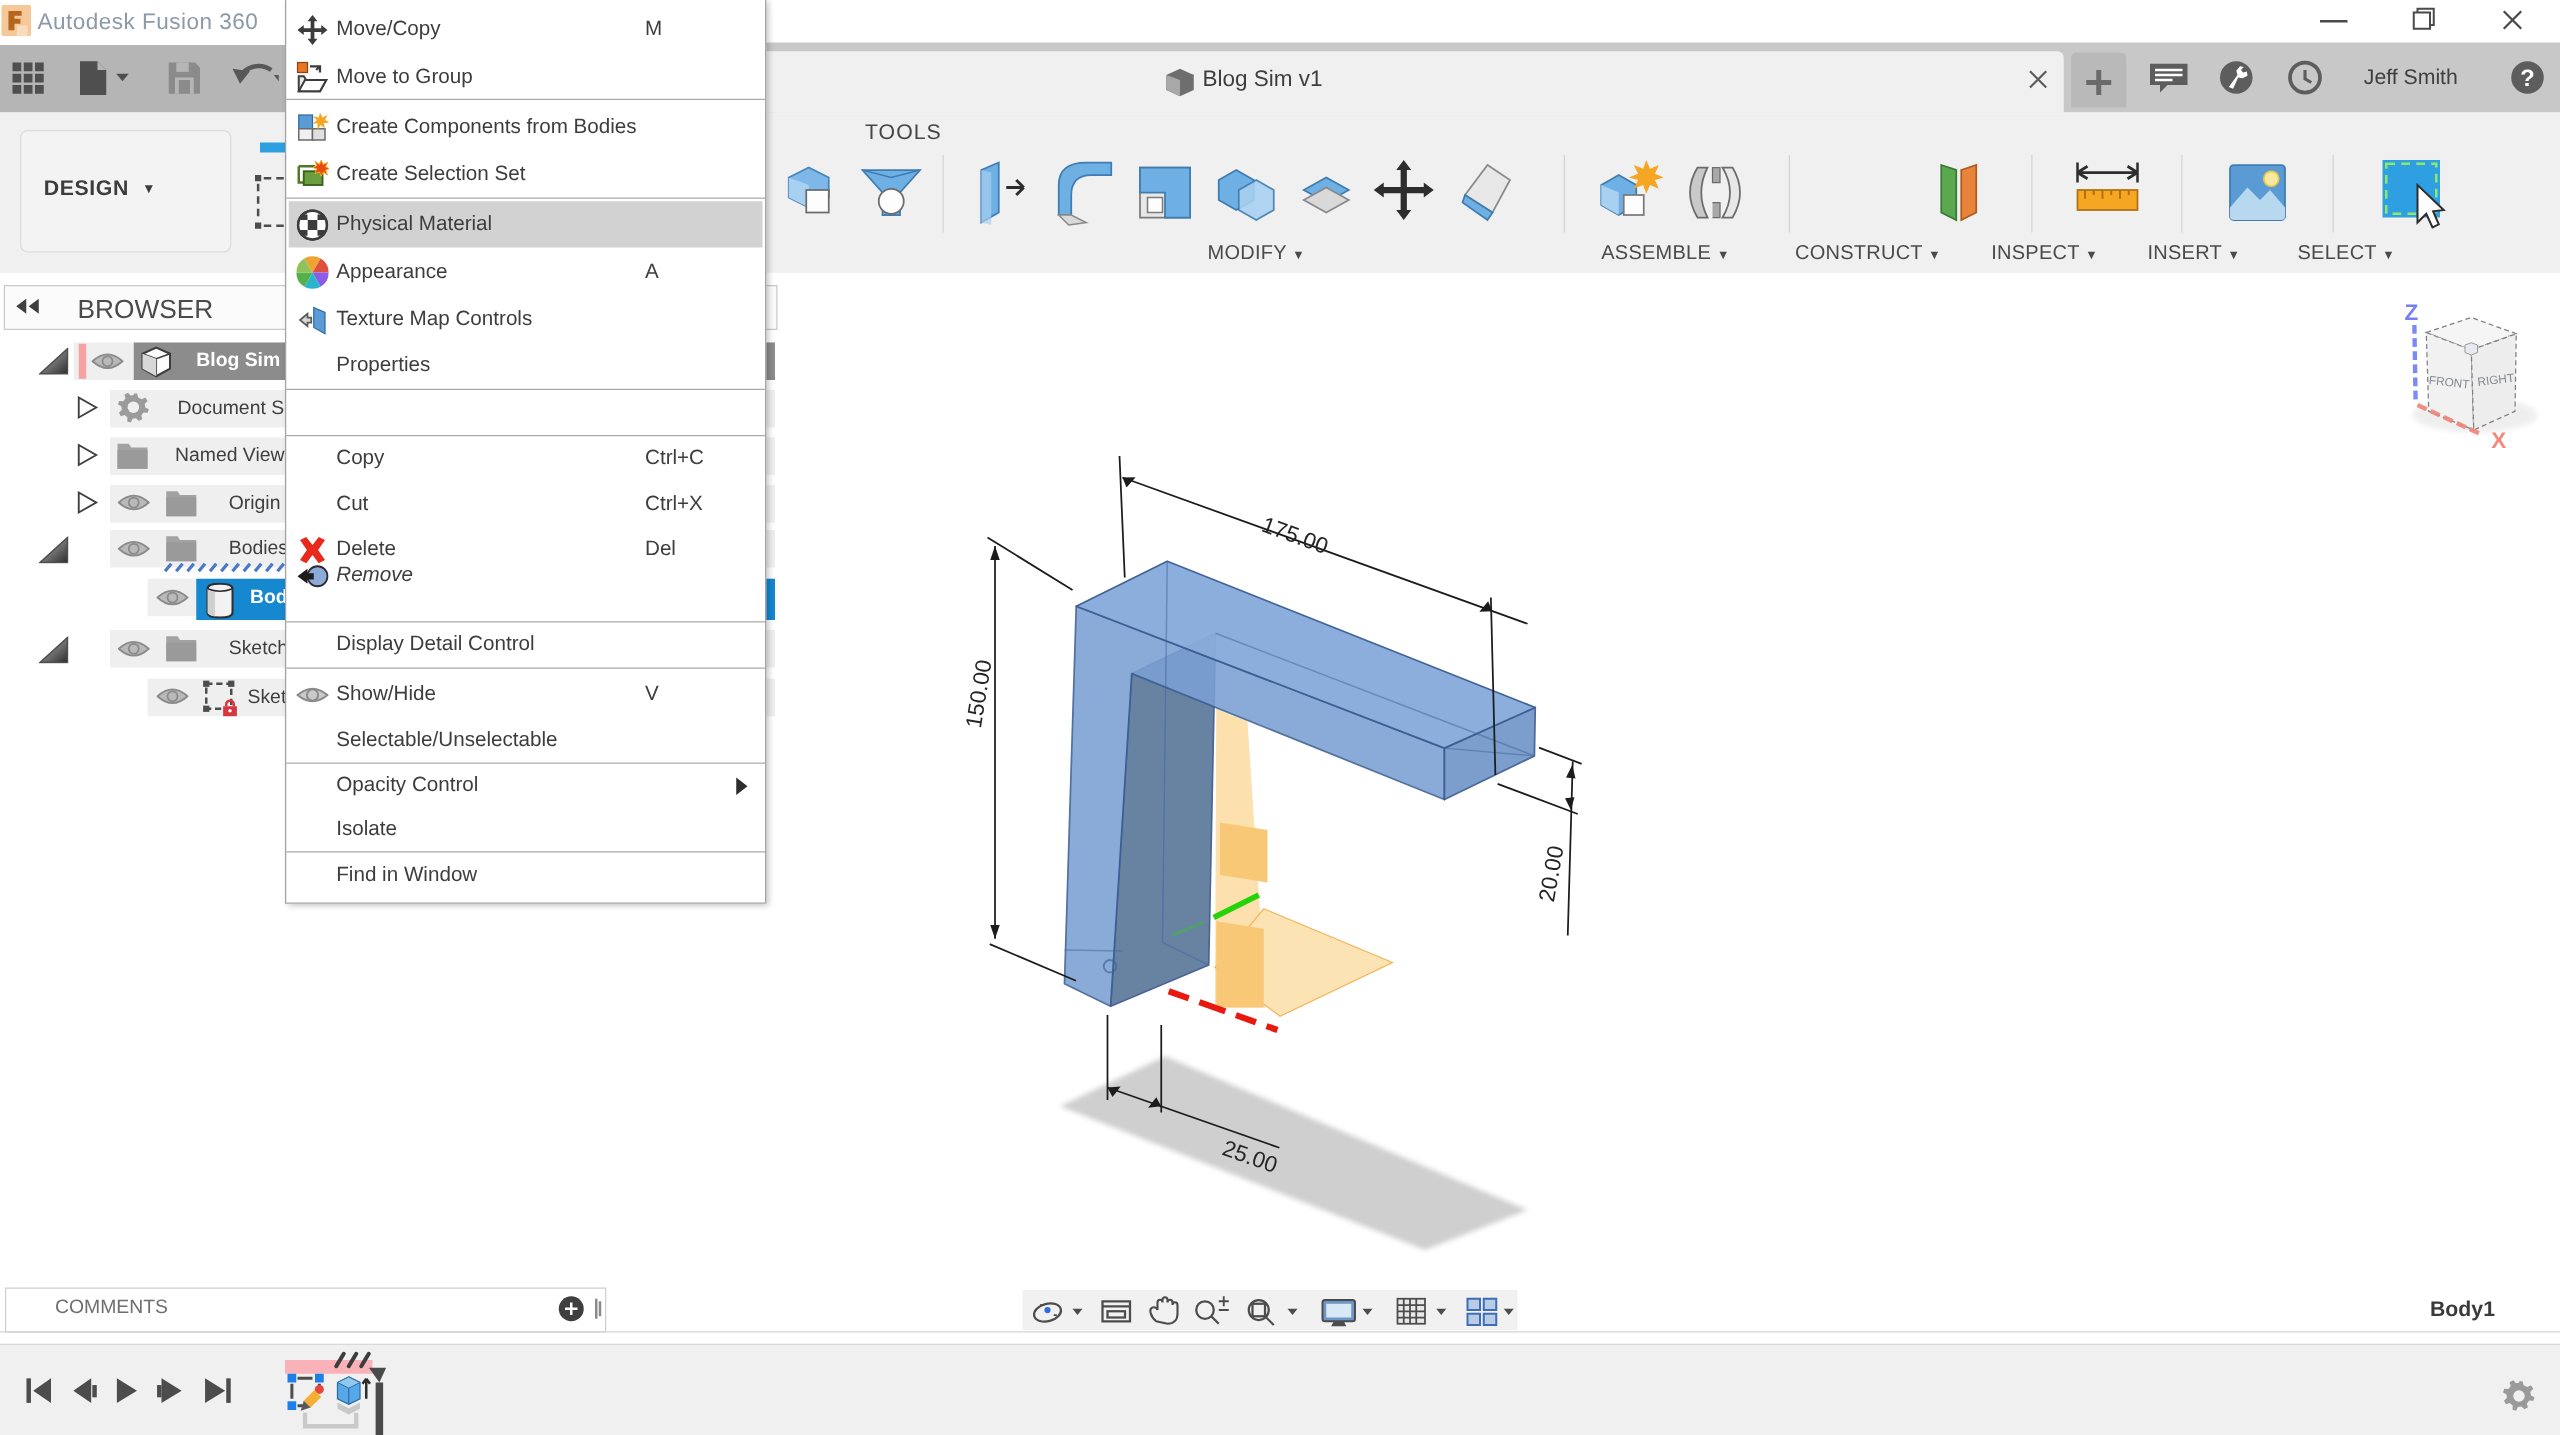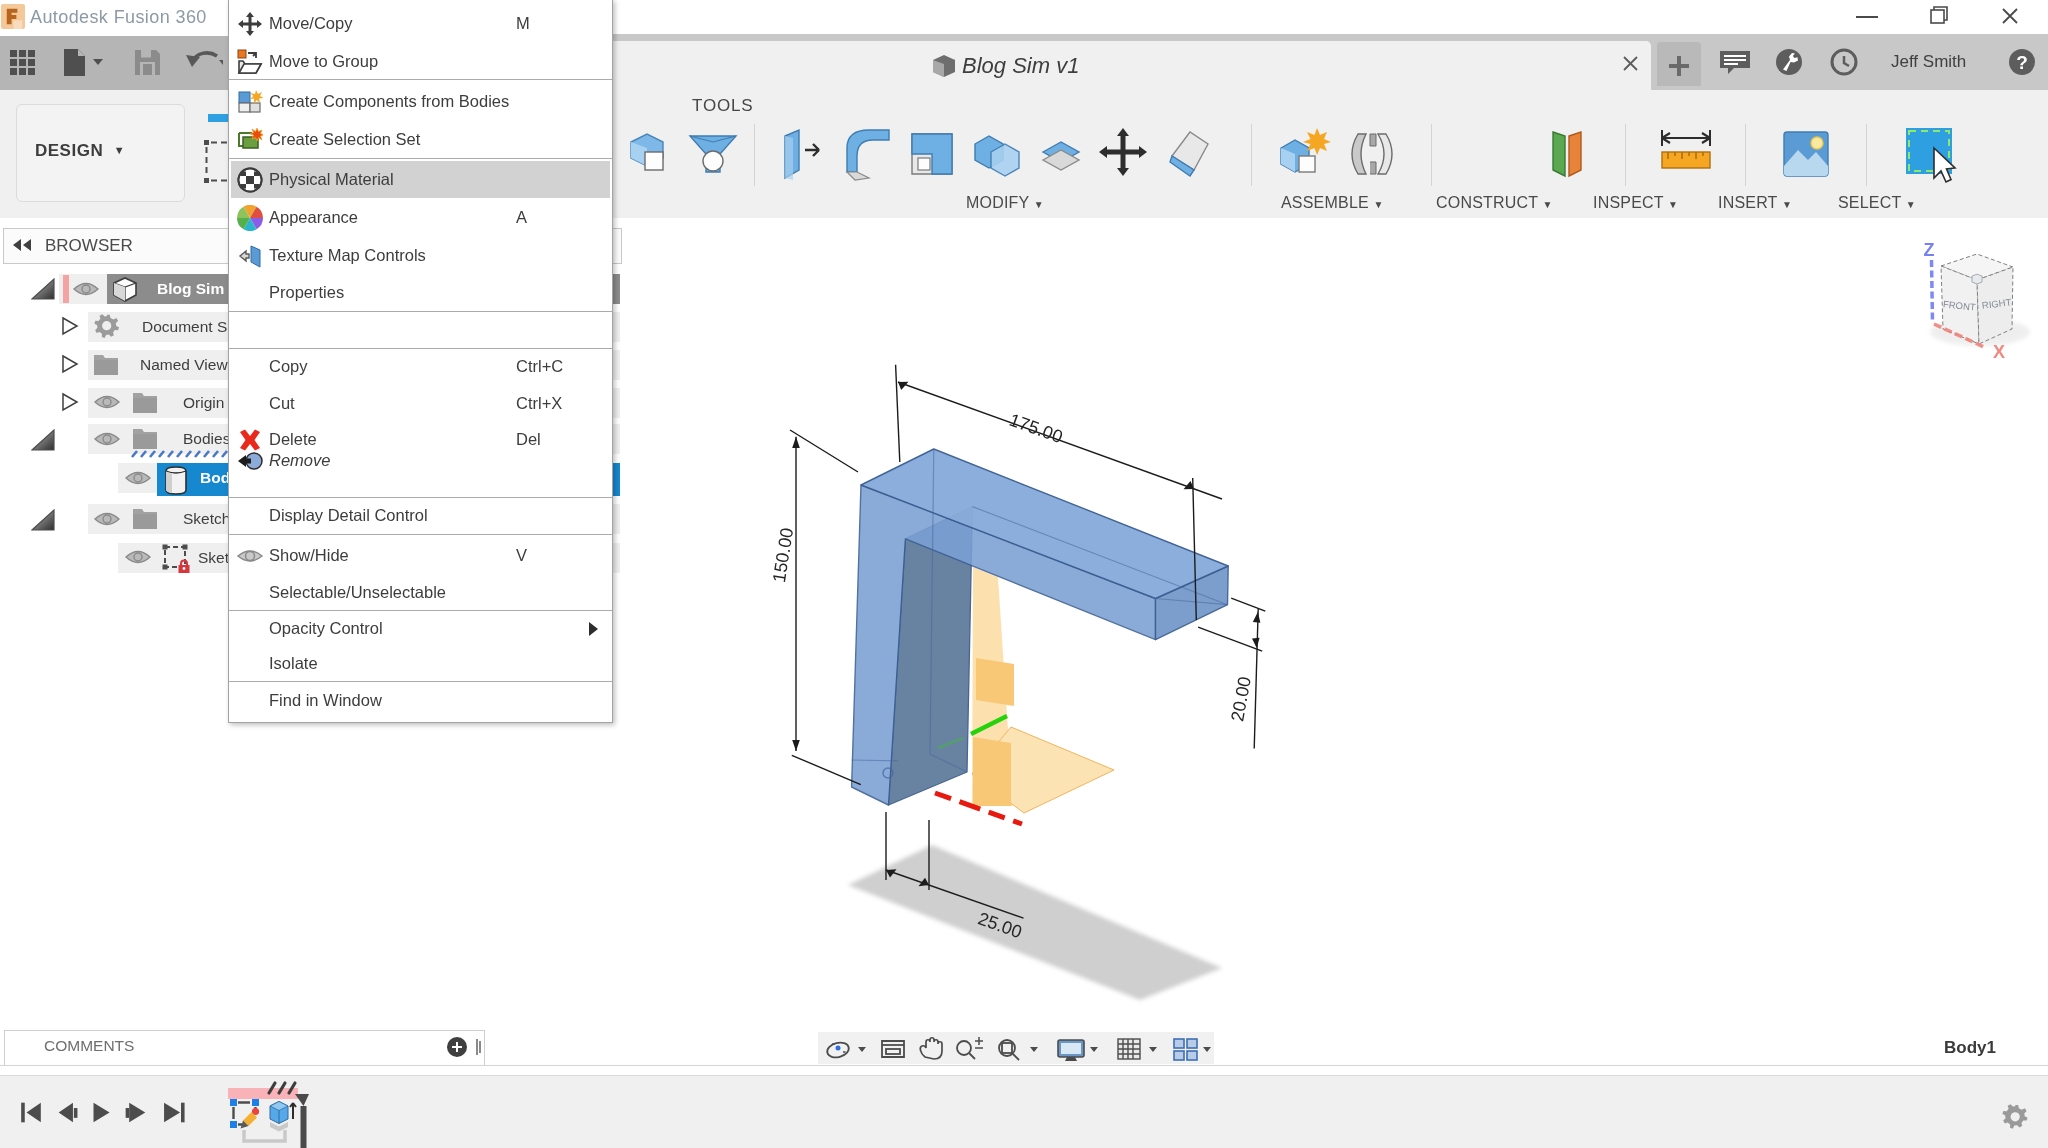--- a/index.html
+++ b/index.html
@@ -5,21 +5,21 @@
   html,body{margin:0;padding:0;background:#fff;}
   #app{position:relative;width:2048px;height:1148px;overflow:hidden;
        font-family:"Liberation Sans", sans-serif;background:#fff;}
   .abs{position:absolute;}
   
   #titlebar{left:0;top:0;width:2048px;height:36px;background:#fff;}
   #titletxt{left:30px;top:7px;font-size:18px;letter-spacing:0.4px;color:#8c99a6;}
   #qat{left:0;top:36px;width:612px;height:54px;background:#b5b5b5;}
   #tabstrip{left:612px;top:34px;width:1436px;height:56px;background:#c8c8c8;}
   #tab{left:612px;top:41px;width:1039px;height:49px;background:#f0f0f0;border-top-right-radius:5px;}
-  #tabtxt{left:962px;top:53px;font-size:22px;color:#3e3e3e;font-style:italic;}
+  #tabtxt{left:962px;top:53px;font-size:18px;color:#3e3e3e;}
   #ribbon{left:0;top:90px;width:2048px;height:128px;background:#f0f0f0;border-bottom:1px solid #d7d7d7;}
   #designbtn{left:16px;top:104px;width:167px;height:96px;background:#f3f3f3;border:1px solid #dcdcdc;border-radius:6px;}
   #designtxt{left:35px;top:141px;font-size:17px;font-weight:bold;color:#3d3d3d;letter-spacing:0.5px;}
   .rlabel{top:194px;font-size:16px;letter-spacing:0.2px;color:#4a4a4a;}
   .rsep{top:124px;width:1px;height:62px;background:#d4d4d4;}
   #toolstab{left:680px;top:96px;font-size:17px;letter-spacing:0.8px;color:#464646;margin-left:12px;}
   
   #canvas{left:0;top:218px;width:2048px;height:848px;background:#fff;}
   
   .brow{background:#efefef;height:30px;}
@@ -310,21 +310,21 @@
       <line x1="1934" y1="324" x2="1984" y2="347" stroke="#f0837a" stroke-width="3.5" stroke-dasharray="8 3.5" opacity="0.9"></line>
       <text x="1993" y="358" font-size="18" fill="#f0837a" font-weight="bold" font-family="Liberation Sans" opacity="0.95">X</text>
     </g>
   </svg>
 
   <div class="abs" id="browser" style="left:0;top:225px;width:620px;height:360px;">
     <div class="abs" style="left:3px;top:3px;width:617px;height:34px;background:#fbfbfb;border:1px solid #c9c9c9;"></div>
     <svg class="abs" style="left:12px;top:13px" width="20" height="14" viewBox="0 0 20 14">
         <path d="M9 1 L9 13 L1 7 Z M19 1 L19 13 L11 7 Z" fill="#3f3f3f"></path>
       </svg>
-    <div class="abs" style="left:45px;top:11px;font-size:17px;color:#4a4a4a;">BROWSER</div>
+    <div class="abs" style="left:62px;top:11px;font-size:21px;color:#4a4a4a;">BROWSER</div>
 
     <div class="abs brow" style="left:59px;top:49px;width:561px;"></div>
     <div class="abs" style="left:107px;top:49px;width:513px;height:30px;background:#8c8c8c;"></div>
     <svg class="abs" style="left:31px;top:53px" width="24" height="22" viewBox="0 0 24 22">
       <defs>
           <linearGradient id="tg1" x1="0" y1="0" x2="1" y2="1">
             <stop offset="0" stop-color="#bdbdbd"></stop>
             <stop offset="1" stop-color="#2d2d2d"></stop>
           </linearGradient>
         </defs>

